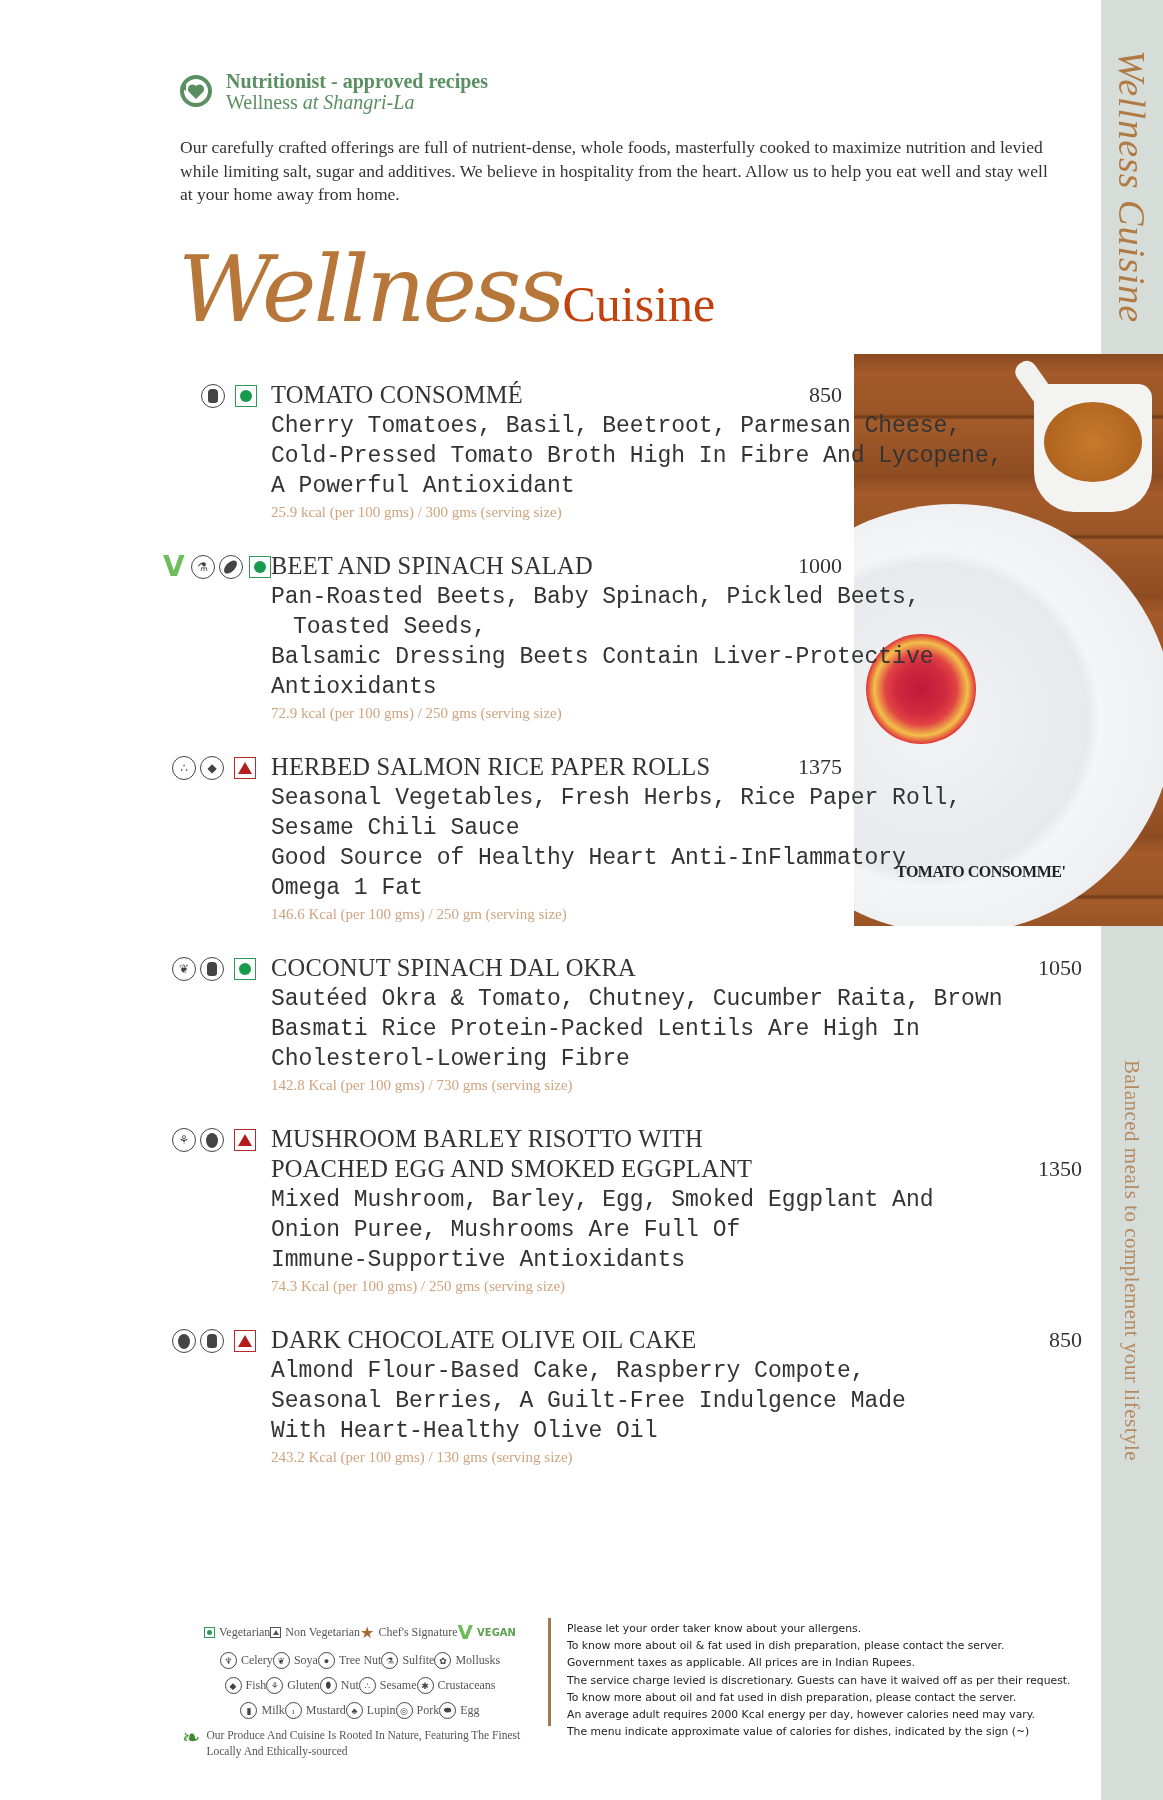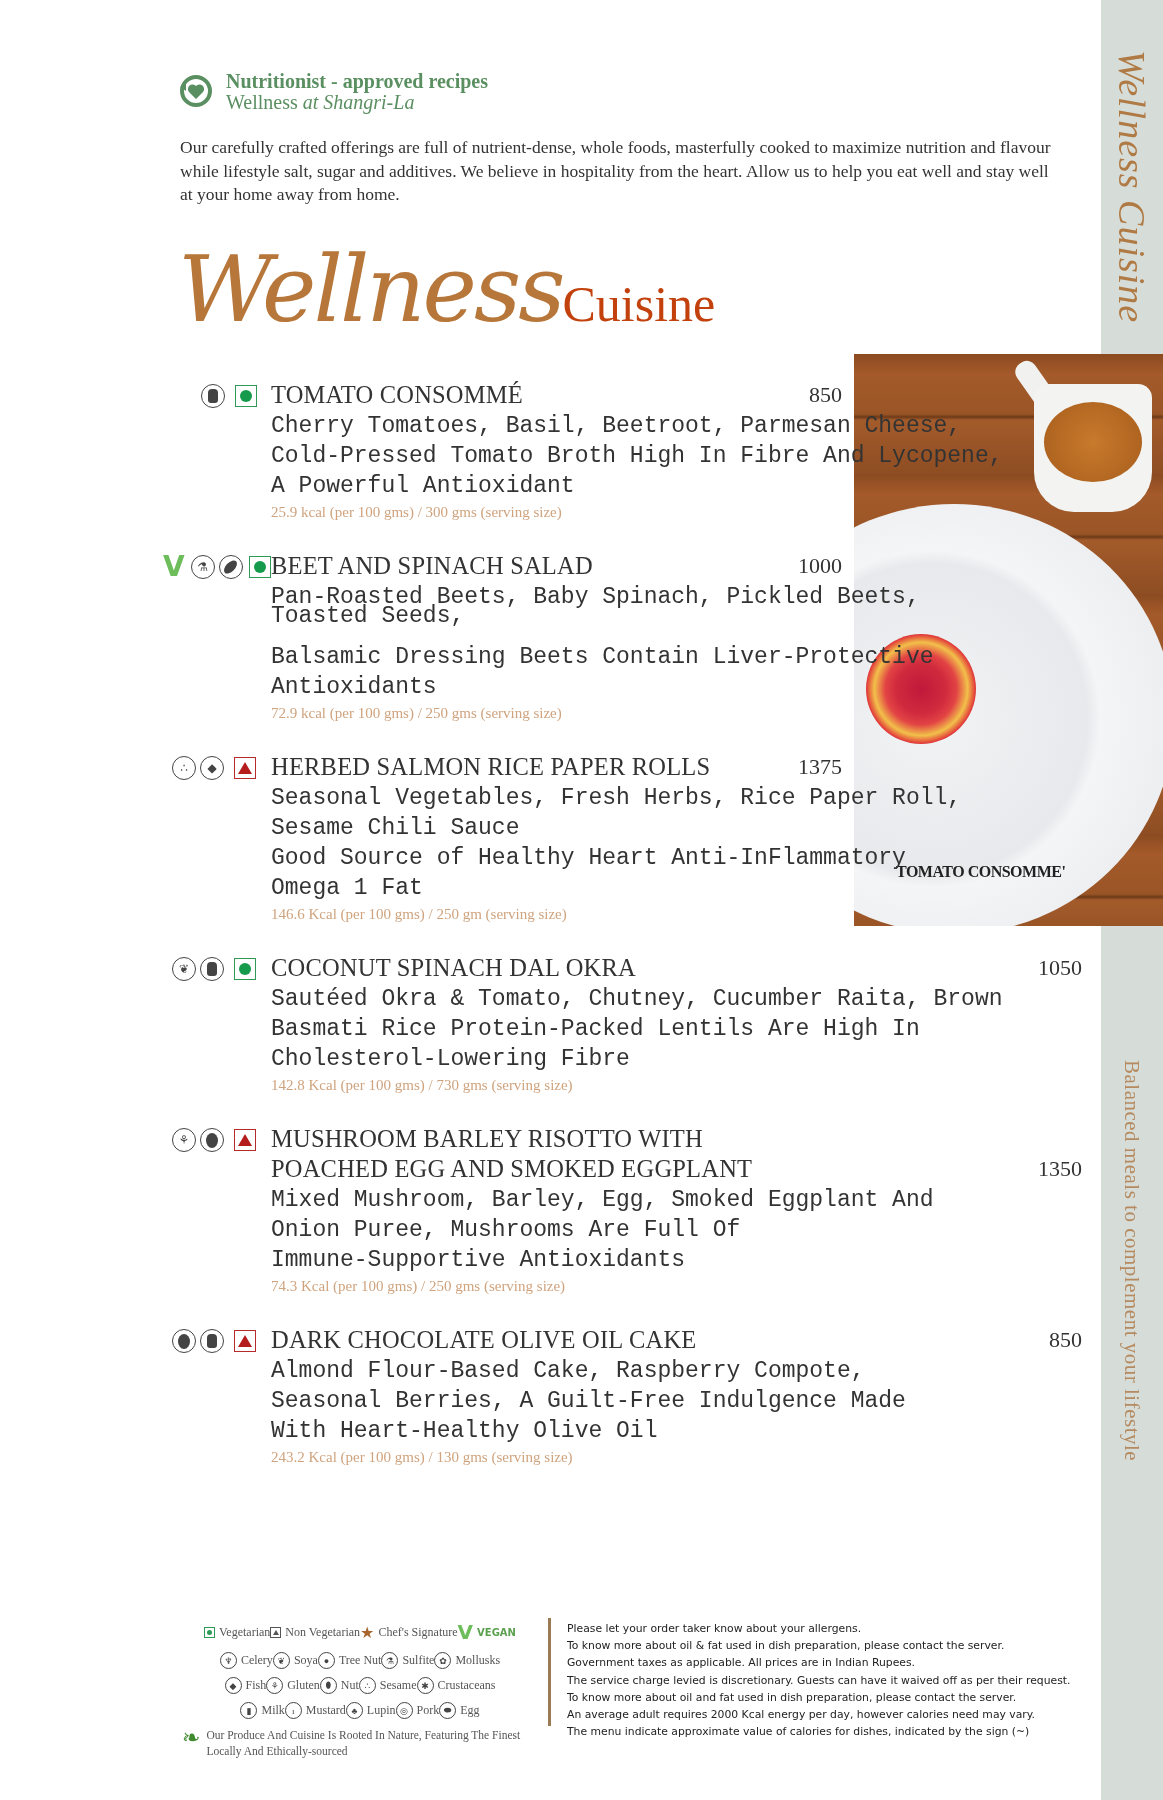--- a/index.html
+++ b/index.html
@@ -80,21 +80,21 @@
   </svg>
   <div>
     <div class="np-title">Nutritionist - approved recipes</div>
     <div class="np-sub">
       <span>Wellness</span>
       <i>at Shangri-La</i>
     </div>
   </div>
 </div>
 
-<p class="intro">Our carefully crafted offerings are full of nutrient-dense, whole foods, masterfully cooked to maximize nutrition and flavour while lifestyle salt, sugar and additives. We believe in hospitality from the heart. Allow us to help you eat well and stay well at your home away from home.</p>
+<p class="intro">Our carefully crafted offerings are full of nutrient-dense, whole foods, masterfully cooked to maximize nutrition and levied while limiting salt, sugar and additives. We believe in hospitality from the heart. Allow us to help you eat well and stay well at your home away from home.</p>
 
 <div class="heading">
   <span class="heading-script">Wellness</span>
   <span class="heading-cuisine">Cuisine</span>
 </div>
 
 <div class="photo">
   <div class="photo-handle"></div>
   <div class="photo-cup"></div>
   <div class="photo-broth"></div>
@@ -127,21 +127,21 @@
     <span class="ico">
         <span class="egg" style="transform:rotate(45deg);width:9px;height:16px;"></span>
       </span>
     <span class="veg" style="margin-left:2px;">
         <span></span>
       </span>
   </div>
   <div class="name">BEET AND SPINACH SALAD</div>
   <div class="price" style="left:762px;">1000</div>
   <div class="desc" style="top:27px;">Pan-Roasted Beets, Baby Spinach, Pickled Beets,</div>
-  <div class="desc" style="top:46px;">Toasted Seeds,</div>
+  <div class="desc" style="top:57px;margin-left:22px;">Toasted Seeds,</div>
   <div class="desc" style="top:87px;">Balsamic Dressing Beets Contain Liver-Protective</div>
   <div class="desc" style="top:117px;">Antioxidants</div>
   <div class="kcal" style="top:150px;">72.9 kcal (per 100 gms) / 250 gms (serving size)</div>
 </div>
 
 <div class="dish" style="top:756px;">
   <div class="icons" style="left:172px;">
     <span class="ico">∴</span>
     <span class="ico">◆</span>
     <span class="nonveg">

